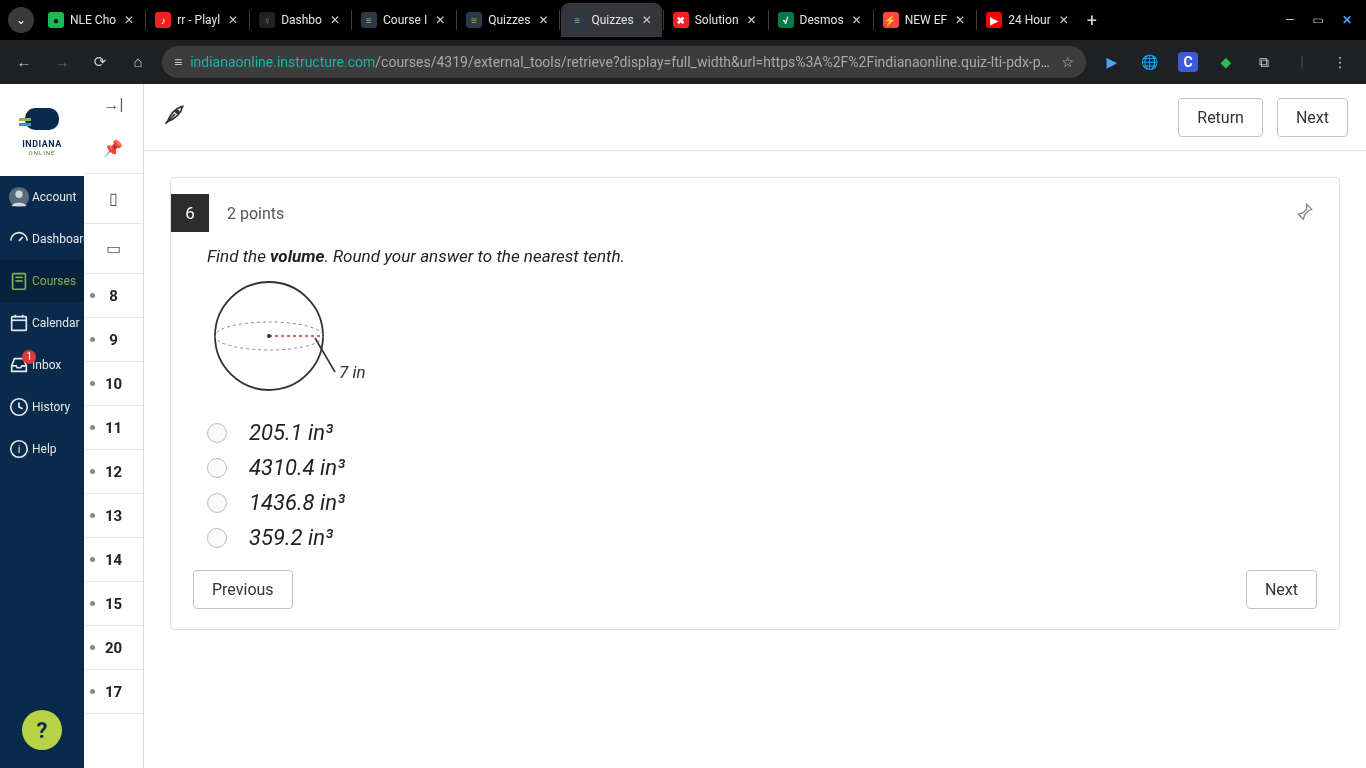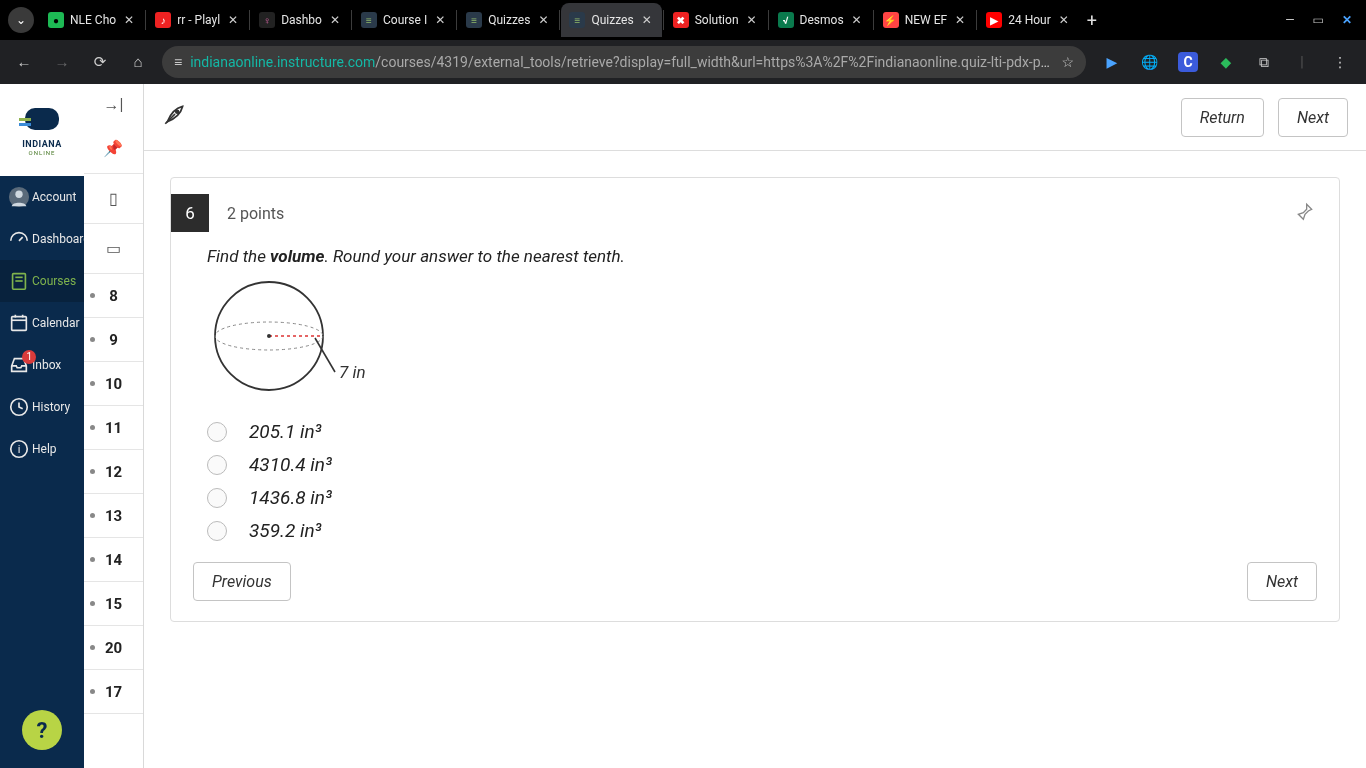--- a/index.html
+++ b/index.html
@@ -42,30 +42,30 @@
     .tray-btn { height:50px;display:flex;align-items:center;justify-content:center;color:#555;border-bottom:1px solid #e5e5e5;font-size:16px; }
     .tray-btn.expand{height:40px;border-bottom:none;}
     .qn-list{flex:1;overflow:hidden;display:flex;flex-direction:column;}
     .qn { height:44px;border-bottom:1px solid #e5e5e5;display:flex;align-items:center;justify-content:center;font-weight:bold;color:#222;position:relative;font-size:15px; }
     .qn .dot { position:absolute;left:6px;width:5px;height:5px;border-radius:3px;background:#888; }
     
     .main { flex:1;display:flex;flex-direction:column;background:#fff; }
     .topbar { height:67px;border-bottom:1px solid #ddd;display:flex;align-items:center;padding:0 18px;gap:14px; }
     .rocket { font-size:24px;color:#333; }
     .topbar .spacer{flex:1;}
-    .btn { border:1px solid #c4c4c4;background:#fff;color:#333;padding:9px 18px;border-radius:4px;font-size:16px;cursor:pointer;font-style:italic; }
+    .btn { border:1px solid #c4c4c4;background:#fff;color:#333;padding:9px 18px;border-radius:4px;font-size:16px;cursor:pointer; }
     .content { flex:1;padding:26px 26px;overflow:auto; }
     .card { border:1px solid #ddd;border-radius:4px;padding:0 0 20px 0; }
     .qhead { display:flex;align-items:center;padding:16px 24px 0 0;gap:18px;font-size:16px;color:#555;}
     .qnum { width:38px;height:38px;background:#2c2c2c;color:#fff;display:flex;align-items:center;justify-content:center;font-size:17px;margin-left:0;margin-top:0;}
     .pin { margin-left:auto;color:#888;font-size:18px; }
     .qbody { padding:14px 36px 0 36px;font-size:17px;color:#222;font-style:italic; }
     .qbody .bold{font-weight:bold;}
     .sphere-wrap{margin:12px 0 18px 0;}
-    .options { margin-top:6px;display:flex;flex-direction:column;gap:10px;font-size:19px;color:#222; }
+    .options { margin-top:6px;display:flex;flex-direction:column;gap:10px;font-size:22px;color:#222; }
     .opt { display:flex;align-items:center;gap:22px; }
     .opt .radio { width:20px;height:20px;border:1px solid #bbb;border-radius:50%;background:#fafafa; }
     .qfoot { display:flex;padding:20px 22px 0 22px;gap:10px; }
     .qfoot .spacer{flex:1;}
     
     .icon-svg{width:22px;height:22px;}
     .tab .fav.green{background:#1db954;color:#000;}
     .tab .fav.red{background:#e22;color:#fff;}
     .tab .fav.desmos{background:#0a7a4d;color:#fff;}
     .tab .fav.dark{background:#2a3a4a;color:#8fb76a;}

